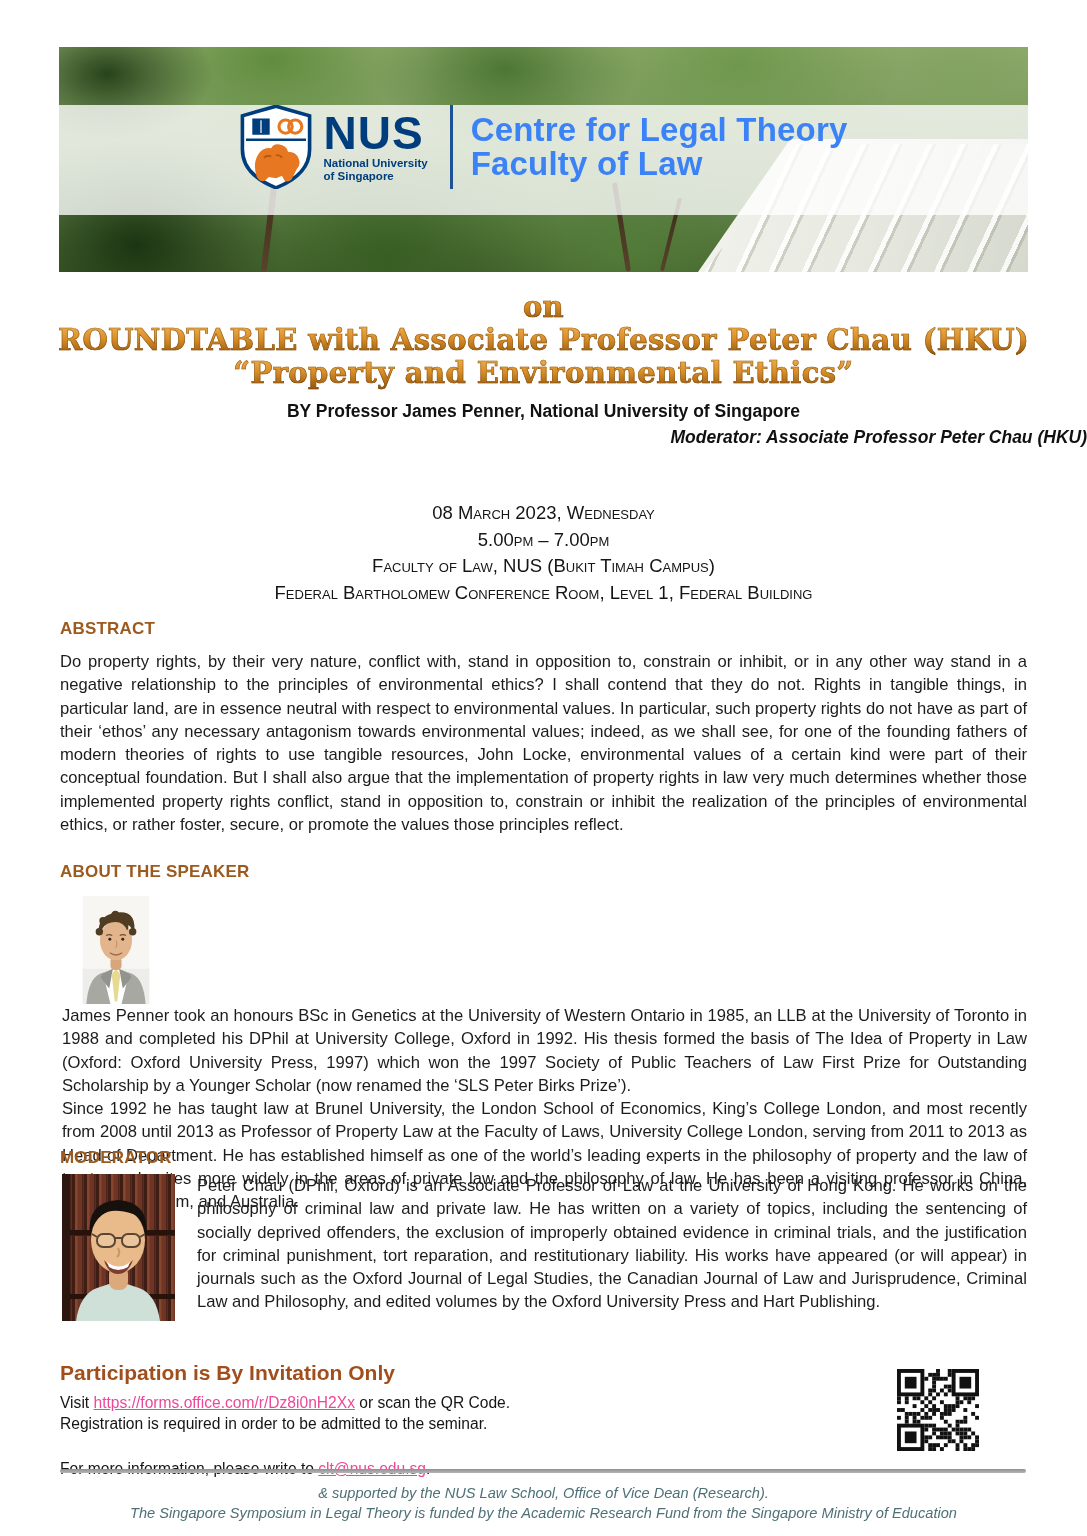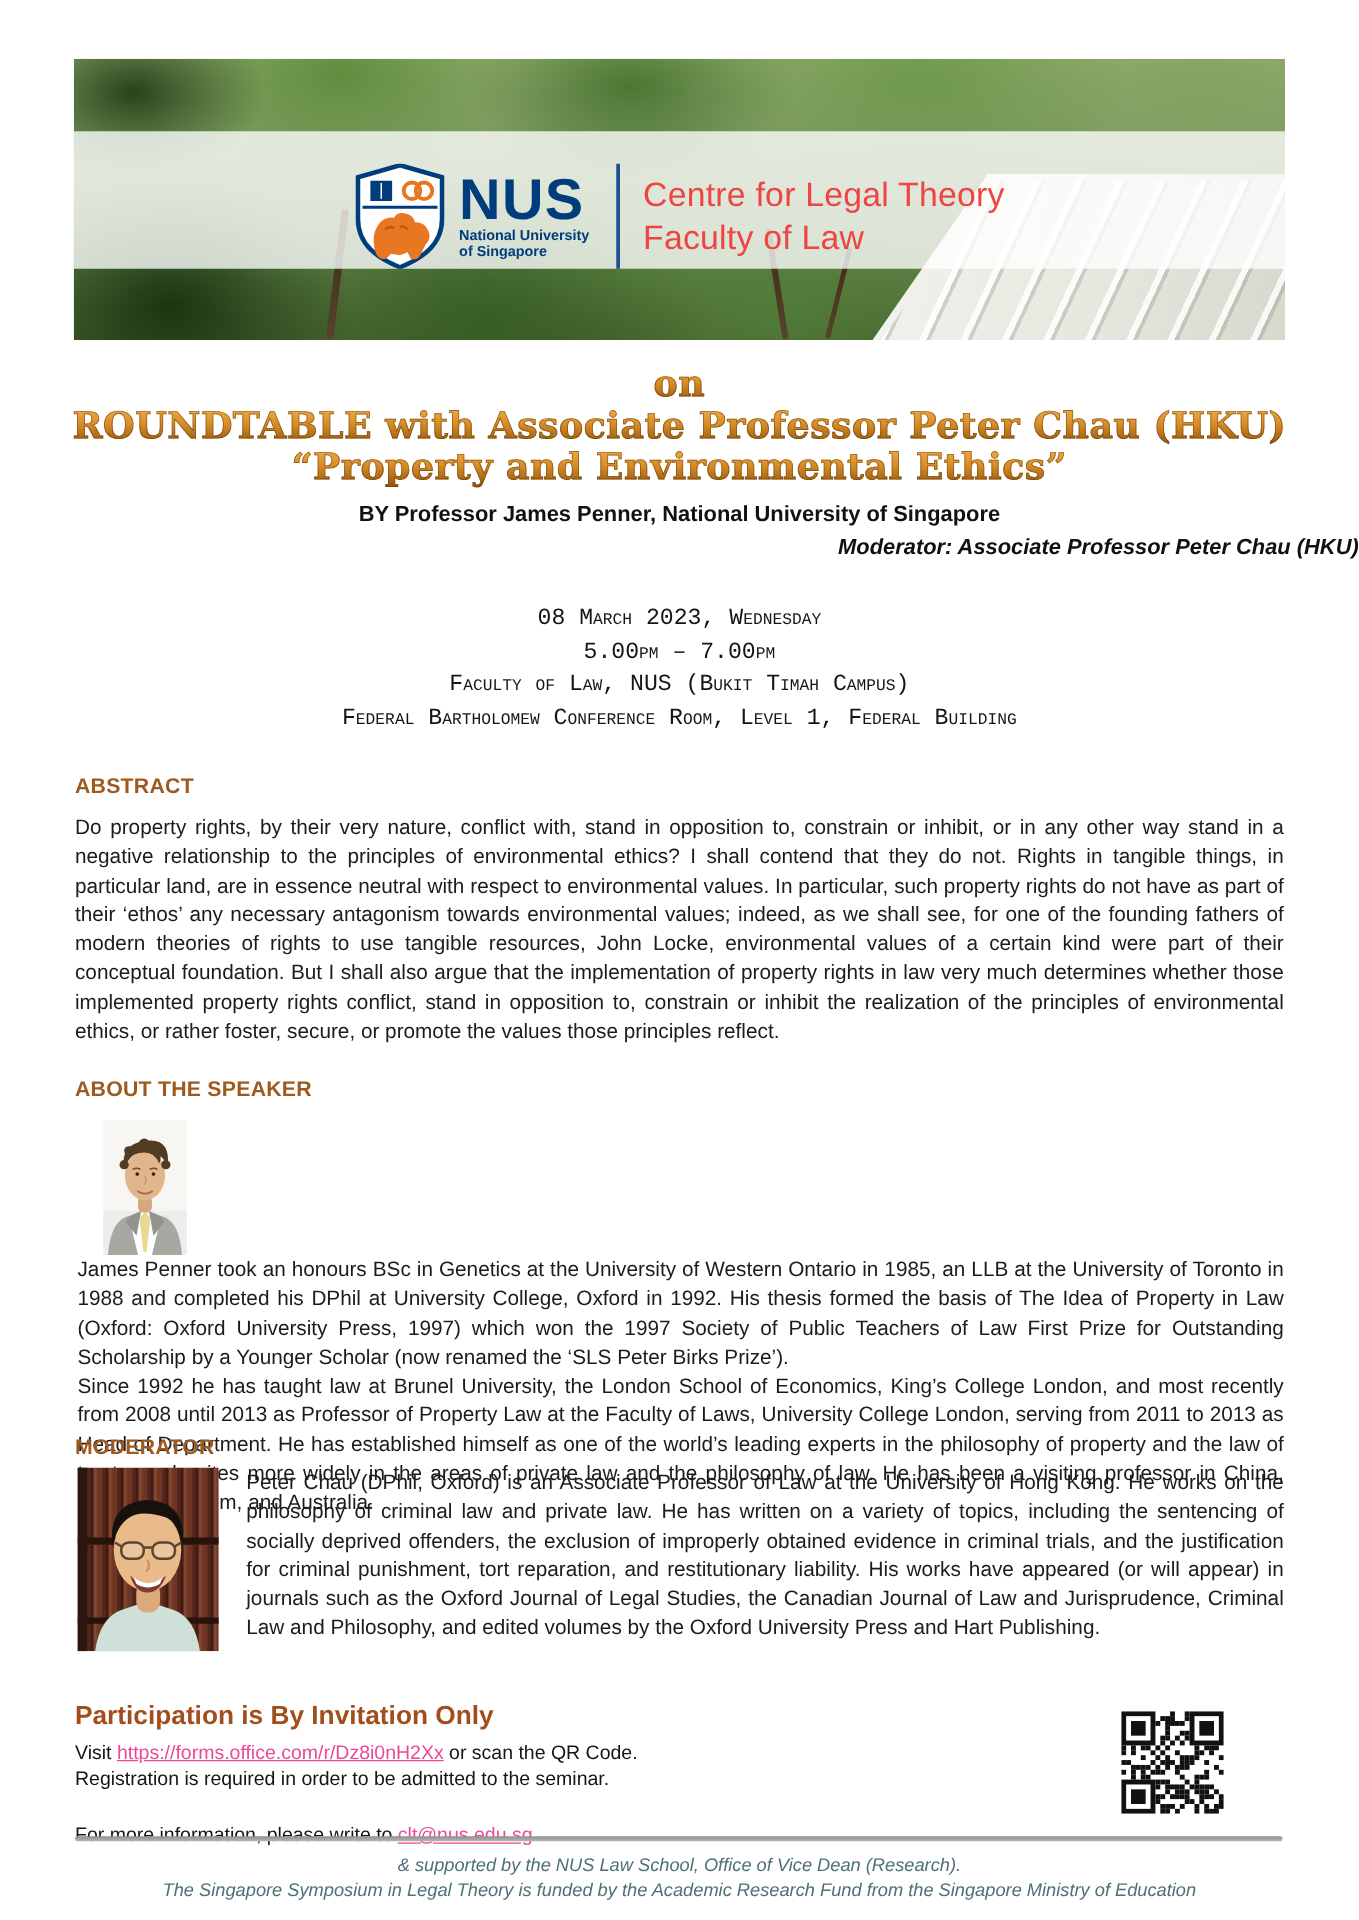--- a/index.html
+++ b/index.html
@@ -34,43 +34,43 @@
     background:repeating-linear-gradient(115deg, rgba(255,255,255,.85) 0 5px, rgba(168,172,156,.45) 5px 8px, rgba(236,238,230,.25) 8px 30px);
     clip-path:polygon(30% 4%,100% 4%,100% 100%,2% 100%);
   }
   .trunk{position:absolute; background:linear-gradient(#3b2b18,#58432b); border-radius:3px;}
   .trunk.t1{left:208px; top:120px; width:6px; height:105px; transform:rotate(7deg);}
   .trunk.t2{left:560px; top:135px; width:5px; height:90px; transform:rotate(-9deg);}
   .trunk.t3{left:610px; top:150px; width:4px; height:75px; transform:rotate(14deg);}
   .band{
     position:absolute; left:0; top:58px; width:100%; height:110px;
     background:rgba(255,255,255,.78);
-    display:flex; align-items:flex-end; justify-content:center;
+    display:flex; align-items:flex-start; justify-content:center;
   }
   .lockup{display:flex; align-items:center;}
   .shield{display:block;}
   .nus-wordmark{margin-left:10px;}
   .nus-acronym{font-size:46px; line-height:44px; font-weight:bold; color:#003d7c; letter-spacing:1px; font-family:"Liberation Sans",sans-serif;}
   .nus-inst{font-size:11.5px; line-height:13px; font-weight:bold; color:#003d7c; margin-top:2px;}
   .logo-divider{width:3px; height:84px; background:#1d5296; margin:0 18px 0 22px;}
-  .unit{color:#ef4444; font-weight:normal; font-size:27px; line-height:34px; letter-spacing:.2px;}
+  .unit{color:#3b82f6; font-weight:bold; font-size:33px; line-height:34px; letter-spacing:.2px;}
   
   .title-block{position:absolute; left:0; top:291px; width:100%; text-align:center;}
   .title-line{
     font-family:"DejaVu Serif",serif; font-weight:bold; font-size:29px; line-height:33px;
     letter-spacing:.4px; color:#b06f14;
     background:linear-gradient(180deg,#f3b24e 0%,#d98e28 45%,#8f5208 100%);
     -webkit-background-clip:text; background-clip:text; -webkit-text-fill-color:transparent;
     -webkit-text-stroke:.7px rgba(96,52,4,.55);
   }
   .byline{position:absolute; left:0; top:401px; width:100%; text-align:center; font-size:17.5px; font-weight:bold; color:#111;}
   .mod-line{position:absolute; left:0; top:427px; width:100%; text-align:right; font-size:17.5px; font-weight:bold; font-style:italic; color:#111;}
   
-  .event{position:absolute; left:0; top:482px; width:100%; text-align:center;
-    font-variant:small-caps; font-size:18.5px; line-height:26.5px; color:#151515;font-family:Liberation Mono, monospace;}
+  .event{position:absolute; left:0; top:500px; width:100%; text-align:center;
+    font-variant:small-caps; font-size:18.5px; line-height:26.5px; color:#151515;}
   
   .sec-heading{position:absolute; left:60px; font-size:17px; font-weight:bold; color:#9d5a1e; letter-spacing:.2px;}
   .body-text{font-size:16.6px; line-height:23.3px; text-align:justify; color:#1c1c1c;}
   .abstract-p{position:absolute; left:60px; top:650px; width:967px;}
   .media-row{position:absolute; left:62px; width:965px; display:flex; align-items:flex-start;}
   .speaker-row{top:896px;flex-direction:column;}
   .speaker-row .portrait{flex:0 0 108px; margin-right:27px;}
   .moderator-row{top:1174px;}
   .moderator-row .portrait{flex:0 0 113px; margin-right:22px;}
   .media-text{flex:1;}

